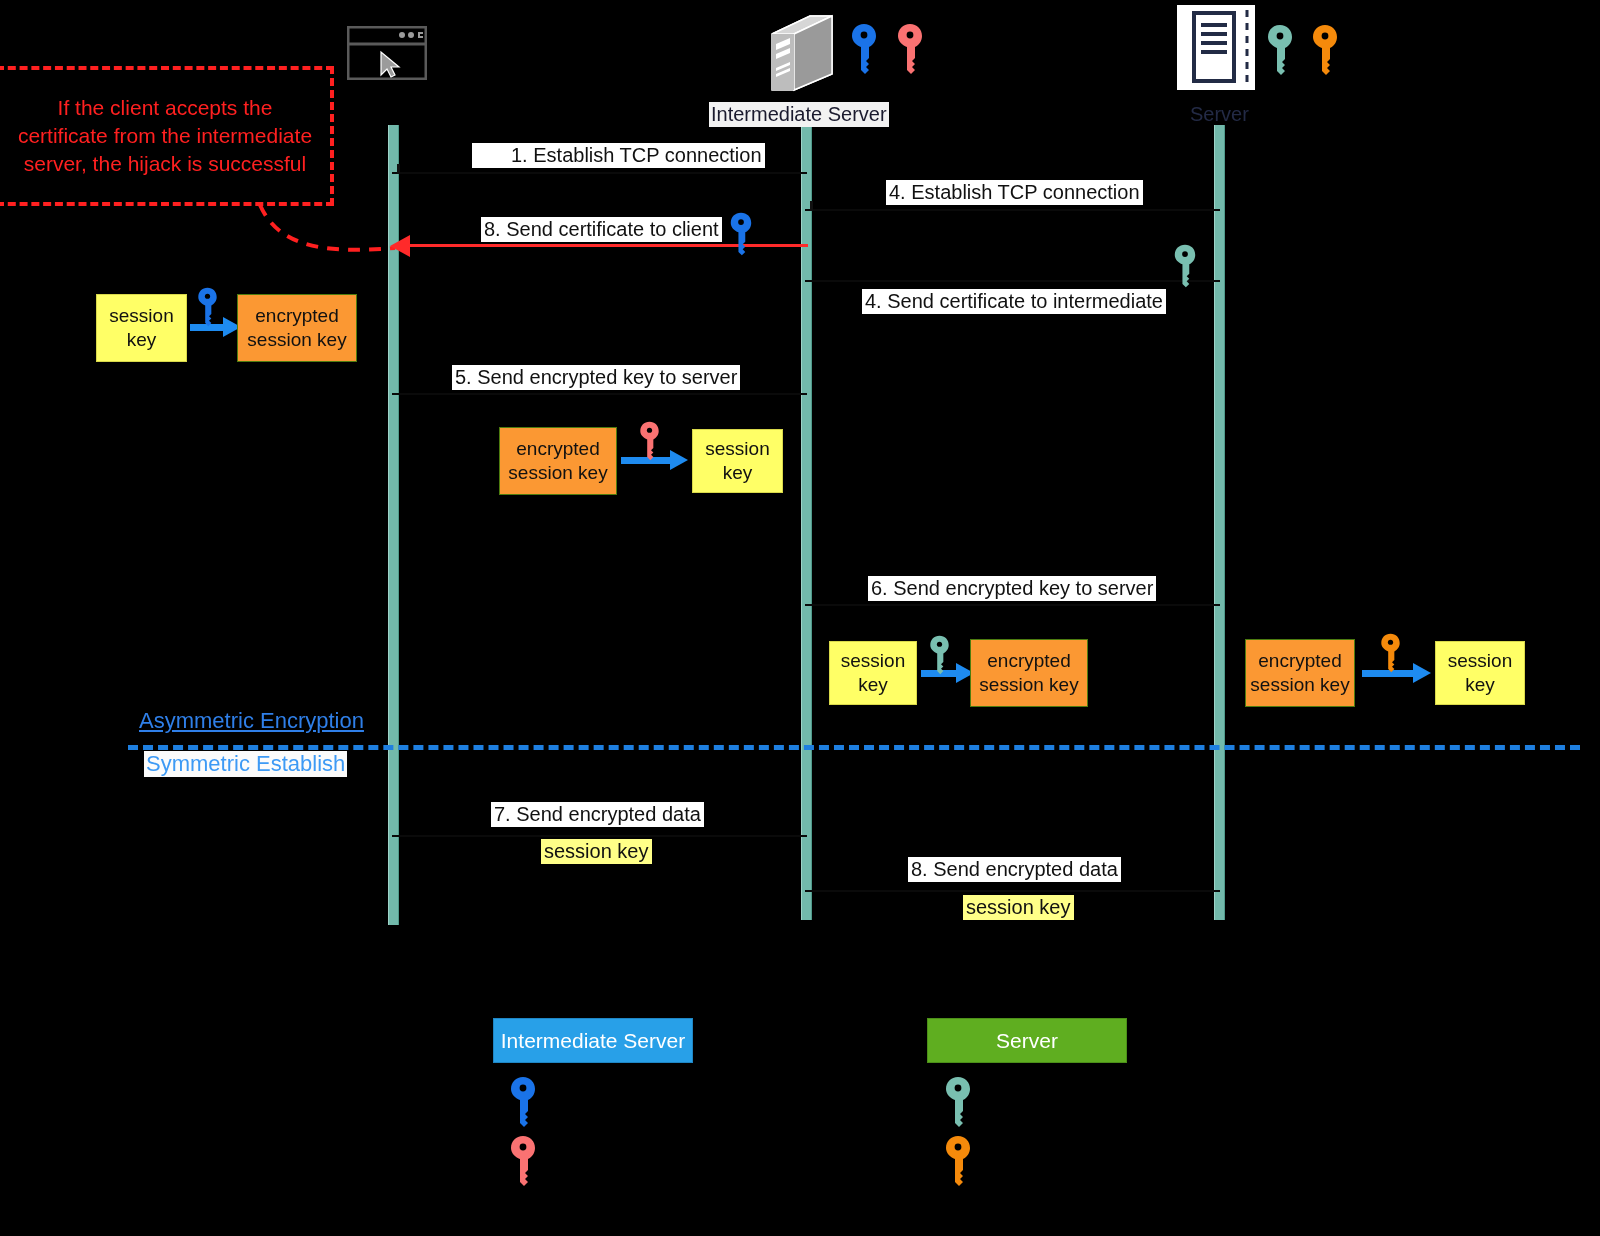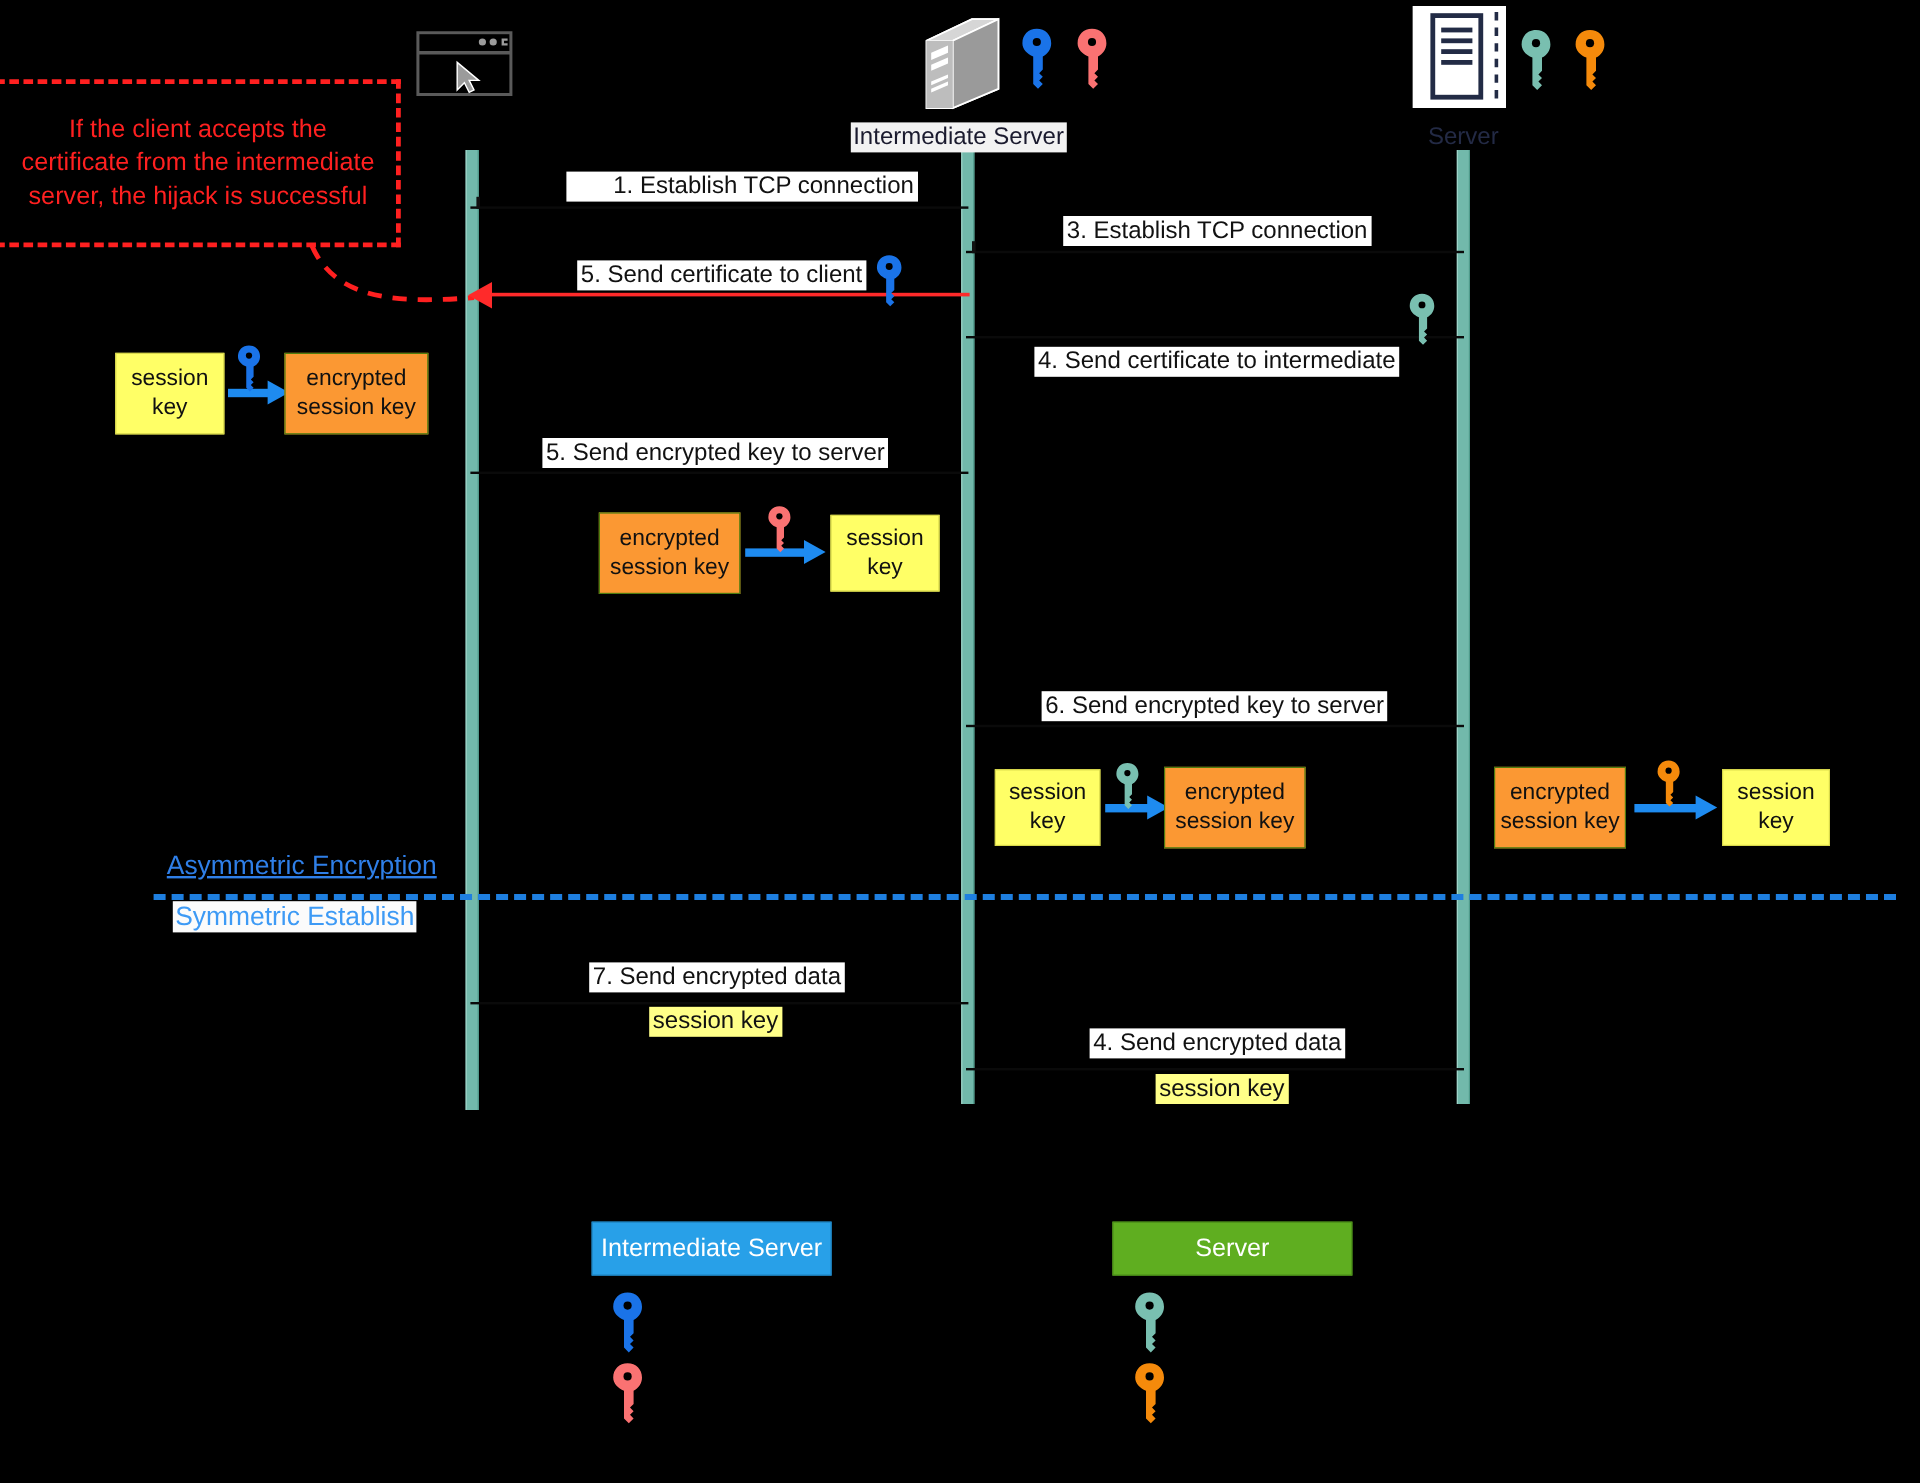--- a/index.html
+++ b/index.html
@@ -203,25 +203,25 @@
   <svg class="abs" style="left:250px;top:195px;width:160px;height:70px;">
     <path d="M10 10 C30 55 80 58 145 53" stroke="#ff2020" stroke-width="4" stroke-dasharray="12 9" fill="none"></path>
   </svg>
 
   <div class="line-black" style="left:392px;top:172px;width:415px;"></div>
   <div class="tick" style="left:397px;top:164px;"></div>
   <div class="msg" style="left:472px;top:143px;padding-left:39px;">1. Establish TCP connection</div>
 
   <div class="line-black" style="left:805px;top:209px;width:415px;"></div>
   <div class="tick" style="left:810px;top:201px;"></div>
-  <div class="msg" style="left:886px;top:180px;">3. Establish TCP connection</div>
+  <div class="msg" style="left:886px;top:180px;">4. Establish TCP connection</div>
 
   <div class="line-red" style="left:398px;top:244px;width:410px;"></div>
   <div class="arrow-left-red" style="left:390px;top:235px;"></div>
-  <div class="msg" style="left:481px;top:217px;">5. Send certificate to client</div>
+  <div class="msg" style="left:481px;top:217px;">8. Send certificate to client</div>
   <div class="keyico" style="left:728px;top:211px;">
     <svg width="26" height="46" viewBox="0 0 30 54">
       <path d="M15 2 C22 2 27 7 27 14 C27 19 24 23 20 25 L20 36 L17 39 L20 42 L17 45 L20 48 L16 52 L12 48 L12 25 C7 23 3 19 3 14 C3 7 8 2 15 2 Z" fill="#1a73e8"></path>
       <circle cx="15" cy="13" r="3.4" fill="#000000"></circle>
     </svg>
   </div>
 
   <div class="line-black" style="left:805px;top:280px;width:415px;"></div>
   <div class="msg" style="left:862px;top:249px;margin-top:40px;">4. Send certificate to intermediate</div>
   <div class="keyico" style="left:1172px;top:243px;">
@@ -303,21 +303,21 @@
 
   <div class="enc-label asym" style="left:139px;top:708px;text-decoration:underline;">Asymmetric Encryption</div>
   <div class="sep" style="left:128px;top:745px;width:1452px;"></div>
   <div class="enc-label sym" style="left:144px;top:751px;">Symmetric Establish</div>
 
   <div class="line-black" style="left:392px;top:835px;width:415px;"></div>
   <div class="msg" style="left:491px;top:802px;">7. Send encrypted data</div>
   <div class="msg yellow" style="left:541px;top:839px;">session key</div>
 
   <div class="line-black" style="left:805px;top:890px;width:415px;"></div>
-  <div class="msg" style="left:908px;top:857px;">4. Send encrypted data</div>
+  <div class="msg" style="left:908px;top:857px;">8. Send encrypted data</div>
   <div class="msg yellow" style="left:963px;top:895px;">session key</div>
 
   <div class="legend-box blue" style="left:493px;top:1018px;width:200px;height:45px;">
     <span>Intermediate Server</span>
   </div>
   <div class="keyico" style="left:508px;top:1075px;">
     <svg width="30" height="54" viewBox="0 0 30 54">
       <path d="M15 2 C22 2 27 7 27 14 C27 19 24 23 20 25 L20 36 L17 39 L20 42 L17 45 L20 48 L16 52 L12 48 L12 25 C7 23 3 19 3 14 C3 7 8 2 15 2 Z" fill="#1a73e8"></path>
       <circle cx="15" cy="13" r="3.4" fill="#000000"></circle>
     </svg>

